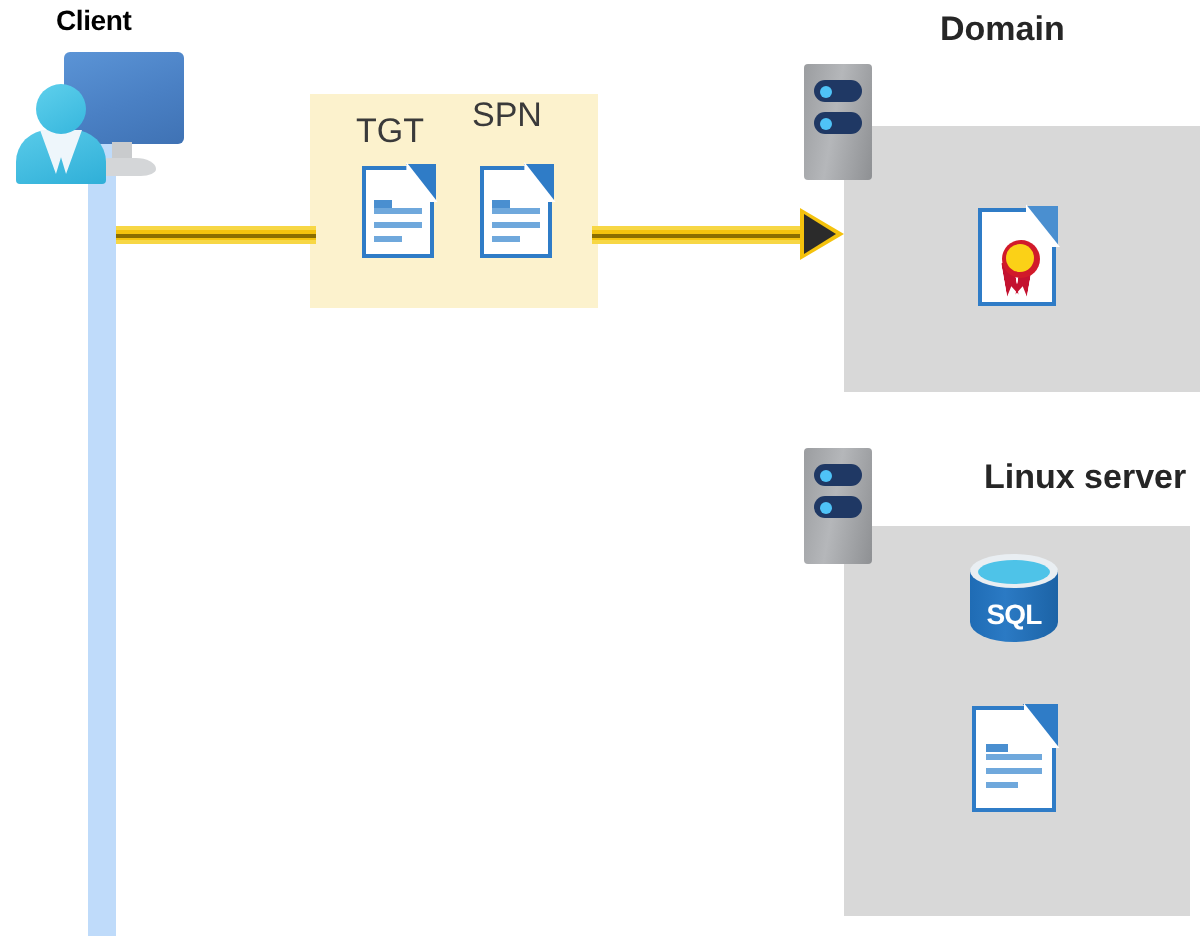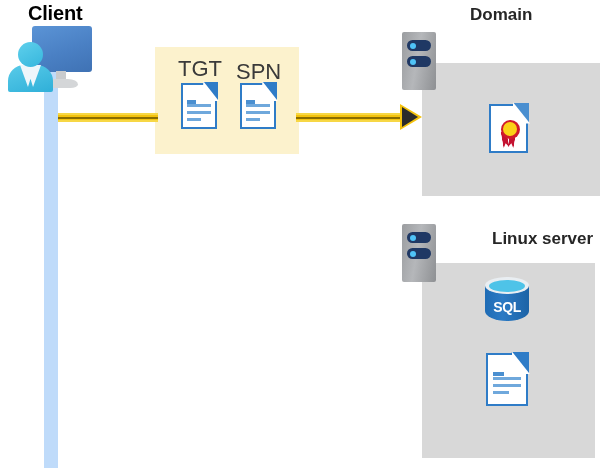--- a/index.html
+++ b/index.html
@@ -27,21 +27,21 @@
     top: 66px;
     width: 14px;
     height: 402px;
     background: #bfdbfa;
   }
 
   
   .client-title {
     left: 28px;
     top: 2px;
-    font-size: 20px;
+    font-size: 14px;
     font-weight: bold;
     color: #000000;
     letter-spacing: -0.2px;
   }
 
   
   .client-icon {
     left: 4px;
     top: 24px;
     width: 92px;
@@ -137,26 +137,26 @@
     top: 107px;
     width: 0;
     height: 0;
     border-top: 10px solid transparent;
     border-bottom: 10px solid transparent;
     border-left: 16px solid #2b2b2b;
   }
 
   
   .packet-label {
-    font-size: 22px;
+    font-size: 17px;
     color: #3a3a3a;
     font-weight: normal;
   }
   .label-tgt { left: 178px; top: 56px; }
-  .label-spn { left: 236px; top: 59px; }
+  .label-spn { left: 236px; top: 48px; }
 
   
   .doc {
     position: absolute;
   }
   .doc .page {
     position: absolute;
     inset: 0;
     background: #ffffff;
     border: 2.5px solid #2f7cc7;

